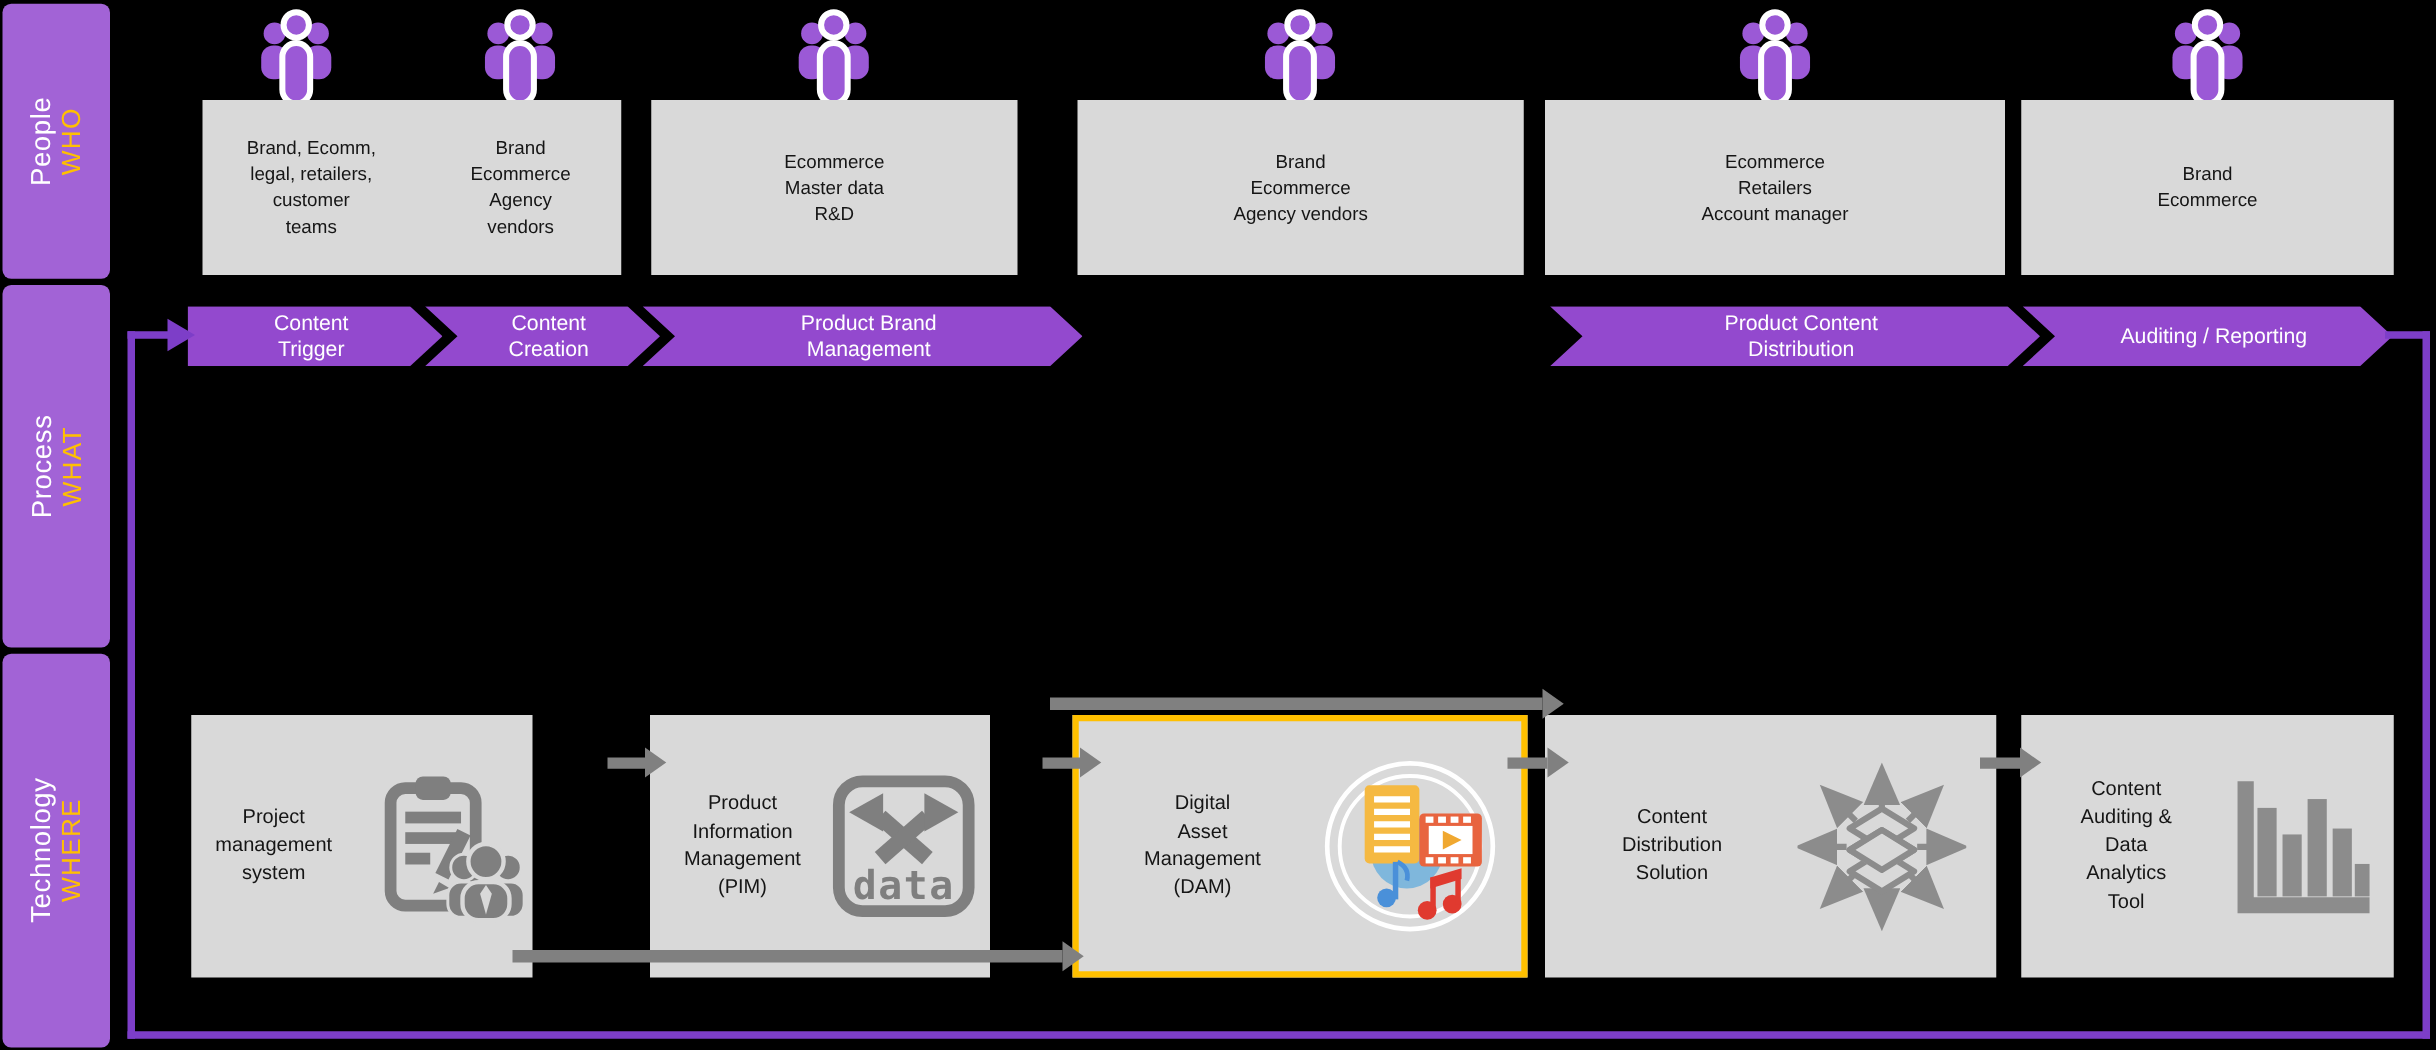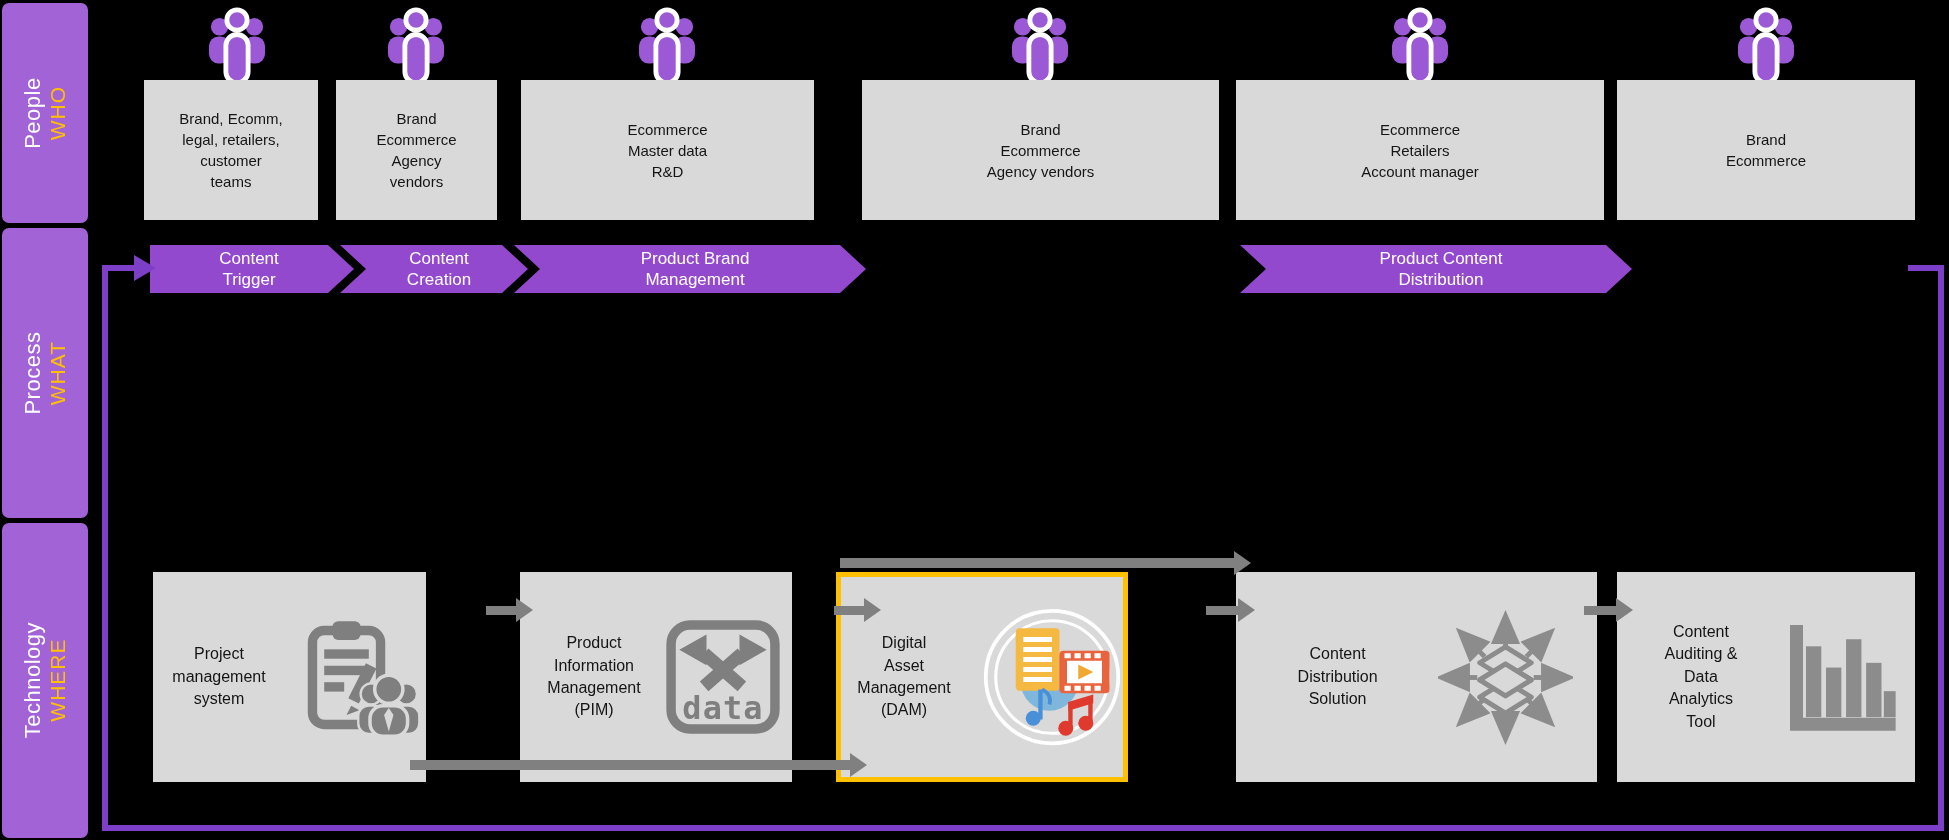--- a/index.html
+++ b/index.html
@@ -125,21 +125,21 @@
   </svg>
   <svg class="gicon" style="left:1737px" viewBox="0 0 60 84">
     <circle cx="12" cy="20" r="9" fill="#9B59D6"></circle>
       <rect x="1" y="30" width="22" height="28" rx="10" fill="#9B59D6"></rect>
     <circle cx="48" cy="20" r="9" fill="#9B59D6"></circle>
       <rect x="37" y="30" width="22" height="28" rx="10" fill="#9B59D6"></rect>
     <circle cx="30" cy="13" r="10.5" fill="#9B59D6" stroke="#FFFFFF" stroke-width="5"></circle>
     <rect x="18.5" y="28" width="23" height="50" rx="11.5" fill="#9B59D6" stroke="#FFFFFF" stroke-width="5"></rect>
   </svg>
 
-  <div class="pbox" style="left:144px;width:174px">Brand, Ecomm,
+  <div class="pbox" style="left:162px;width:174px">Brand, Ecomm,
 legal, retailers,
 customer
 teams</div>
   <div class="pbox" style="left:336px;width:161px">Brand
 Ecommerce
 Agency
 vendors</div>
   <div class="pbox" style="left:521px;width:293px">Ecommerce
 Master data
 R&amp;D</div>
@@ -153,20 +153,21 @@
 Ecommerce</div>
 
   <div class="chev first" style="left:150px;width:204px">Content
 Trigger</div>
   <div class="chev" style="left:340px;width:188px">Content
 Creation</div>
   <div class="chev" style="left:514px;width:352px">Product Brand
 Management</div>
   <div class="chev" style="left:1240px;width:392px">Product Content
 Distribution</div>
+  <div class="chev" style="left:1618px;width:296px">Auditing / Reporting</div>
 
   <div class="loop" style="left:1908px;top:265px;width:36px;height:6px"></div>
   <div class="loop" style="left:1938px;top:265px;width:6px;height:566px"></div>
   <div class="loop" style="left:102px;top:825px;width:1842px;height:6px"></div>
   <div class="loop" style="left:102px;top:265px;width:6px;height:566px"></div>
   <div class="loop" style="left:102px;top:265px;width:34px;height:6px"></div>
   <div class="loop-head" style="left:134px;top:255px"></div>
 
   <div class="tbox" style="left:153px;width:273px">
     <div class="tlabel">Project
@@ -202,21 +203,21 @@
         <rect x="6" y="6" width="88" height="88" rx="16" fill="none" stroke="#7F7F7F" stroke-width="8"></rect>
         <line x1="66" y1="58" x2="34" y2="30" stroke="#7F7F7F" stroke-width="11"></line>
         <polygon points="13,27 36,14 36,40" fill="#7F7F7F"></polygon>
         <line x1="34" y1="58" x2="66" y2="30" stroke="#7F7F7F" stroke-width="11"></line>
         <polygon points="87,27 64,14 64,40" fill="#7F7F7F"></polygon>
         <text x="50" y="86" text-anchor="middle" font-family="DejaVu Sans Mono, monospace" font-size="27" font-weight="bold" letter-spacing="1" fill="#7F7F7F">data</text>
       </svg>
     </div>
   </div>
 
-  <div class="tbox hl" style="left:836px;width:292px">
+  <div class="tbox hl" style="left:858px;width:364px">
     <div class="tlabel">Digital
 Asset
 Management
 (DAM)</div>
     <div class="ticon">
       <svg width="150" height="150" viewBox="0 0 120 120">
         <circle cx="60" cy="60" r="53" fill="none" stroke="#FFFFFF" stroke-width="3"></circle>
         <circle cx="60" cy="60" r="45" fill="none" stroke="#FFFFFF" stroke-width="2.5"></circle>
         <circle cx="58" cy="64" r="23" fill="#7FB7DC"></circle>
         <rect x="31" y="21" width="35" height="50" rx="3" fill="#F5B942"></rect>

